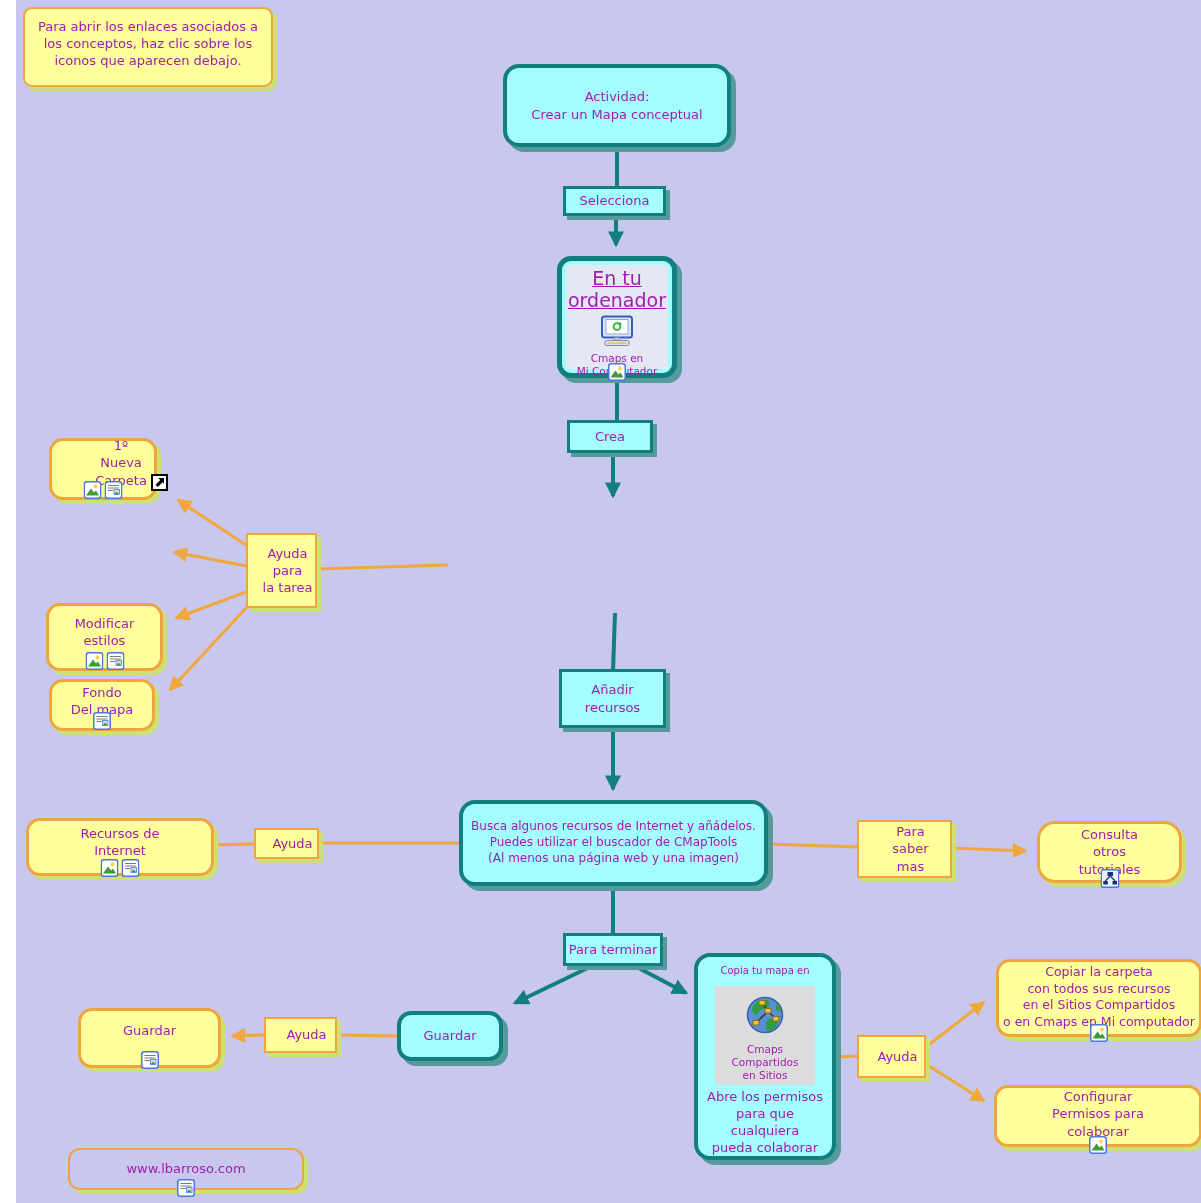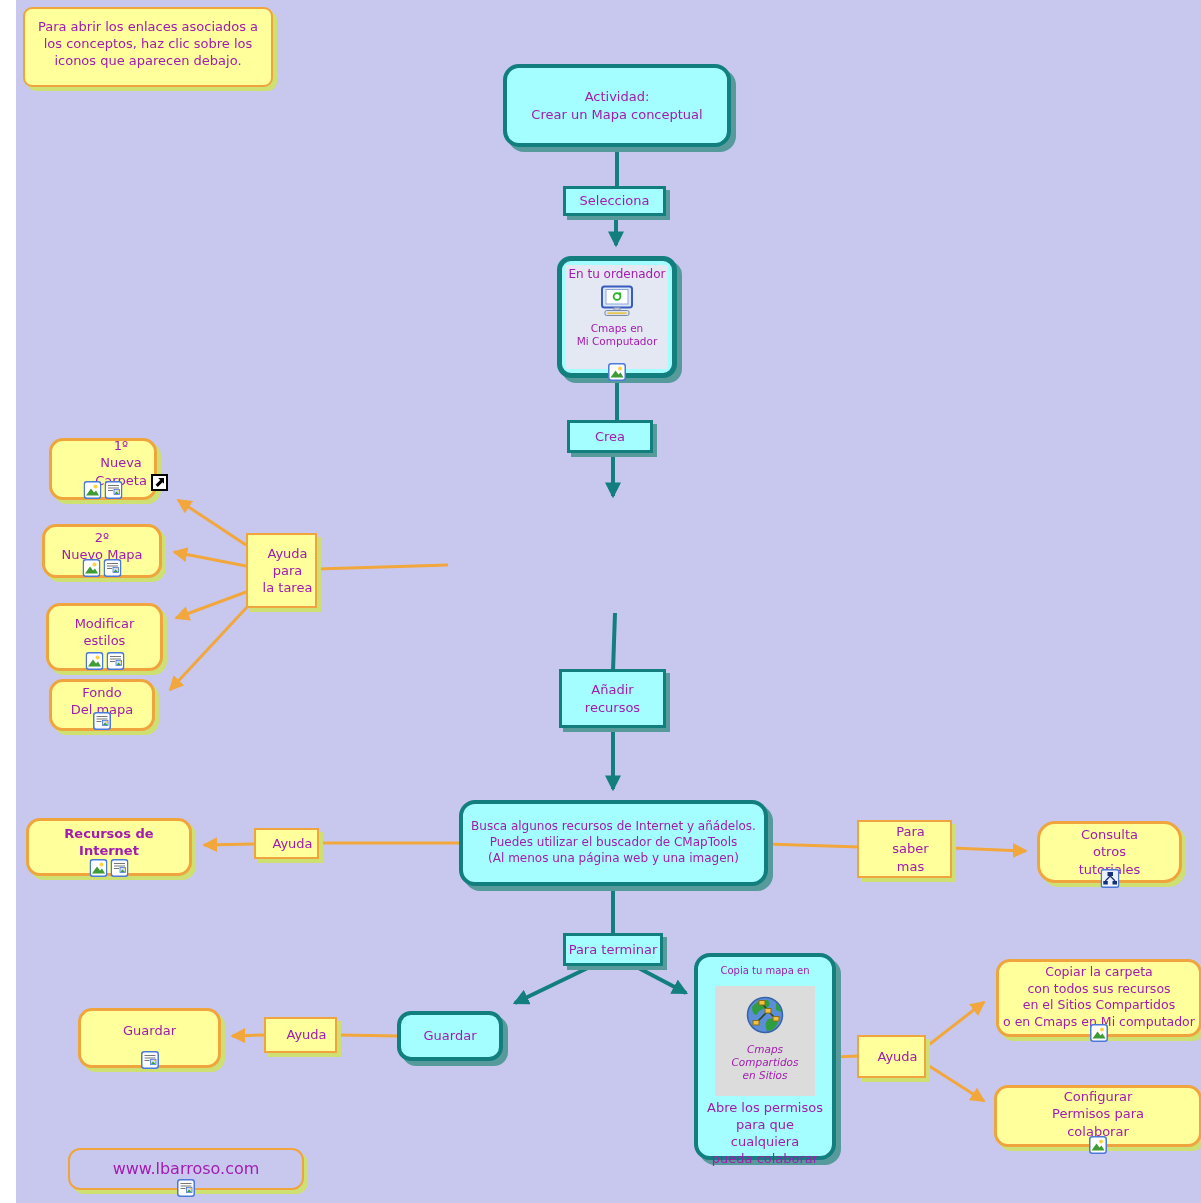--- a/index.html
+++ b/index.html
@@ -59,28 +59,28 @@
   .res-icons.inside { bottom:-2px; }
   .icon { display:block; line-height:0; cursor:pointer; }
   .ext-icon { position:absolute; right:-14px; bottom:6px; z-index:2; }
   
   .ordenador { border-width:5px; border-radius:14px; padding:4px; }
   .ord-panel {
     width:100%; height:100%; background:#e4e8f2;
     display:flex; flex-direction:column; align-items:center;
     padding-top:2px; box-sizing:border-box;
   }
-  .ord-title { font-size:12px; margin-bottom:4px; }
+  .ord-title { font-size:19px; margin-bottom:4px;text-decoration:underline; }
   .ord-caption { font-size:10.5px; line-height:1.25; white-space:pre-line; margin-top:2px; }
   
   .copia { padding:8px 6px; }
   .copia-title { font-size:10px; margin-bottom:10px; }
   .copia-panel {
     width:100px; background:#dcdcdc; display:flex; flex-direction:column;
-    align-items:center; padding:4px 0 14px 0;font-style:italic;
+    align-items:center; padding:4px 0 3px 0;
   }
   .copia-caption { font-size:10.5px; line-height:1.25; white-space:pre-line; margin-top:1px; }
   .copia-body { font-size:13px; line-height:1.3; white-space:pre-line; margin-top:4px; }
   .small-font .label { font-size:12px; }
   .mid-font .label { font-size:12.5px; }
 </style>
 </head>
 <body>
 
 <div id="canvas">
@@ -195,44 +195,20 @@
       </span>
     </div>
     <span class="icon ext-icon">
       <svg width="17" height="17" viewBox="0 0 17 17">
           <rect x="1" y="1" width="15" height="15" fill="#fff" stroke="#000" stroke-width="2"></rect>
           <polygon points="13,4 7.2,4 9.3,6.1 4.6,10.8 6.8,13 11.5,8.3 13,9.8" fill="#000"></polygon>
         </svg>
     </span>
   </div>
 
-  <div class="node concept-yellow" style="left:26px; top:524px; width:120px; height:54px;">
-    <span class="label" style="margin-bottom:10px;">2º
-Nuevo Mapa</span>
-    <div class="res-icons inside">
-      <span class="icon">
-        <svg width="18" height="18" viewBox="0 0 18 18">
-            <rect x="0.75" y="0.75" width="16.5" height="16.5" rx="2.5" fill="#fff" stroke="#4a79d9" stroke-width="1.5"></rect>
-            <circle cx="12" cy="5.6" r="2" fill="#ffd23e"></circle>
-            <path d="M2.5 14.5 L7.5 7.5 L10.5 11.5 L12.5 9.5 L15.5 14.5 Z" fill="#3f9c35"></path>
-          </svg>
-      </span>
-      <span class="icon">
-        <svg width="18" height="18" viewBox="0 0 18 18">
-            <rect x="0.75" y="0.75" width="16.5" height="16.5" rx="2.5" fill="#fff" stroke="#4a79d9" stroke-width="1.5"></rect>
-            <line x1="3.5" y1="4.5" x2="14.5" y2="4.5" stroke="#777"></line>
-            <line x1="3.5" y1="7" x2="14.5" y2="7" stroke="#777"></line>
-            <line x1="3.5" y1="9.5" x2="8.5" y2="9.5" stroke="#777"></line>
-            <rect x="9.5" y="8.5" width="5.5" height="5" fill="#cfe2ff" stroke="#4a79d9" stroke-width="0.8"></rect>
-            <path d="M10 13 L12 10.5 L13.5 12 L14.5 13 Z" fill="#3f9c35"></path>
-            <circle cx="13.6" cy="9.6" r="0.8" fill="#ffd23e"></circle>
-          </svg>
-      </span>
-    </div>
-  </div>
 
   <div class="node concept-yellow" style="left:30px; top:603px; width:117px; height:68px;">
     <span class="label" style="margin-bottom:10px;">Modificar
 estilos</span>
     <div class="res-icons inside">
       <span class="icon">
         <svg width="18" height="18" viewBox="0 0 18 18">
             <rect x="0.75" y="0.75" width="16.5" height="16.5" rx="2.5" fill="#fff" stroke="#4a79d9" stroke-width="1.5"></rect>
             <circle cx="12" cy="5.6" r="2" fill="#ffd23e"></circle>
             <path d="M2.5 14.5 L7.5 7.5 L10.5 11.5 L12.5 9.5 L15.5 14.5 Z" fill="#3f9c35"></path>
@@ -284,21 +260,21 @@
   <div class="node concept-cyan small-font" style="left:443px; top:800px; width:309px; height:86px;">
     <span class="label">Busca algunos recursos de Internet y añádelos.
 Puedes utilizar el buscador de CMapTools
 (Al menos una página web y una imagen)</span>
   </div>
 
   <div class="node link-yellow" style="left:238px; top:828px; width:65px; height:31px;">
     <span class="label">Ayuda</span>
   </div>
 
-  <div class="node concept-yellow" style="left:10px; top:818px; width:166px; height:58px;font-weight:bold;">
+  <div class="node concept-yellow" style="left:10px; top:818px; width:188px; height:58px;">
     <span class="label" style="margin-bottom:10px;">Recursos de
 Internet</span>
     <div class="res-icons">
       <span class="icon">
         <svg width="18" height="18" viewBox="0 0 18 18">
             <rect x="0.75" y="0.75" width="16.5" height="16.5" rx="2.5" fill="#fff" stroke="#4a79d9" stroke-width="1.5"></rect>
             <circle cx="12" cy="5.6" r="2" fill="#ffd23e"></circle>
             <path d="M2.5 14.5 L7.5 7.5 L10.5 11.5 L12.5 9.5 L15.5 14.5 Z" fill="#3f9c35"></path>
           </svg>
       </span>
@@ -421,21 +397,21 @@
         <svg width="18" height="18" viewBox="0 0 18 18">
             <rect x="0.75" y="0.75" width="16.5" height="16.5" rx="2.5" fill="#fff" stroke="#4a79d9" stroke-width="1.5"></rect>
             <circle cx="12" cy="5.6" r="2" fill="#ffd23e"></circle>
             <path d="M2.5 14.5 L7.5 7.5 L10.5 11.5 L12.5 9.5 L15.5 14.5 Z" fill="#3f9c35"></path>
           </svg>
       </span>
     </div>
   </div>
 
   <div class="node web-box" style="left:52px; top:1148px; width:236px; height:42px;">
-    <span class="label" style="font-size:16px;text-align:right;">www.lbarroso.com</span>
+    <span class="label" style="font-size:13px;text-align:right;">www.lbarroso.com</span>
     <div class="res-icons" style="bottom:-9px;">
       <span class="icon">
         <svg width="18" height="18" viewBox="0 0 18 18">
             <rect x="0.75" y="0.75" width="16.5" height="16.5" rx="2.5" fill="#fff" stroke="#4a79d9" stroke-width="1.5"></rect>
             <line x1="3.5" y1="4.5" x2="14.5" y2="4.5" stroke="#777"></line>
             <line x1="3.5" y1="7" x2="14.5" y2="7" stroke="#777"></line>
             <line x1="3.5" y1="9.5" x2="8.5" y2="9.5" stroke="#777"></line>
             <rect x="9.5" y="8.5" width="5.5" height="5" fill="#cfe2ff" stroke="#4a79d9" stroke-width="0.8"></rect>
             <path d="M10 13 L12 10.5 L13.5 12 L14.5 13 Z" fill="#3f9c35"></path>
             <circle cx="13.6" cy="9.6" r="0.8" fill="#ffd23e"></circle>

